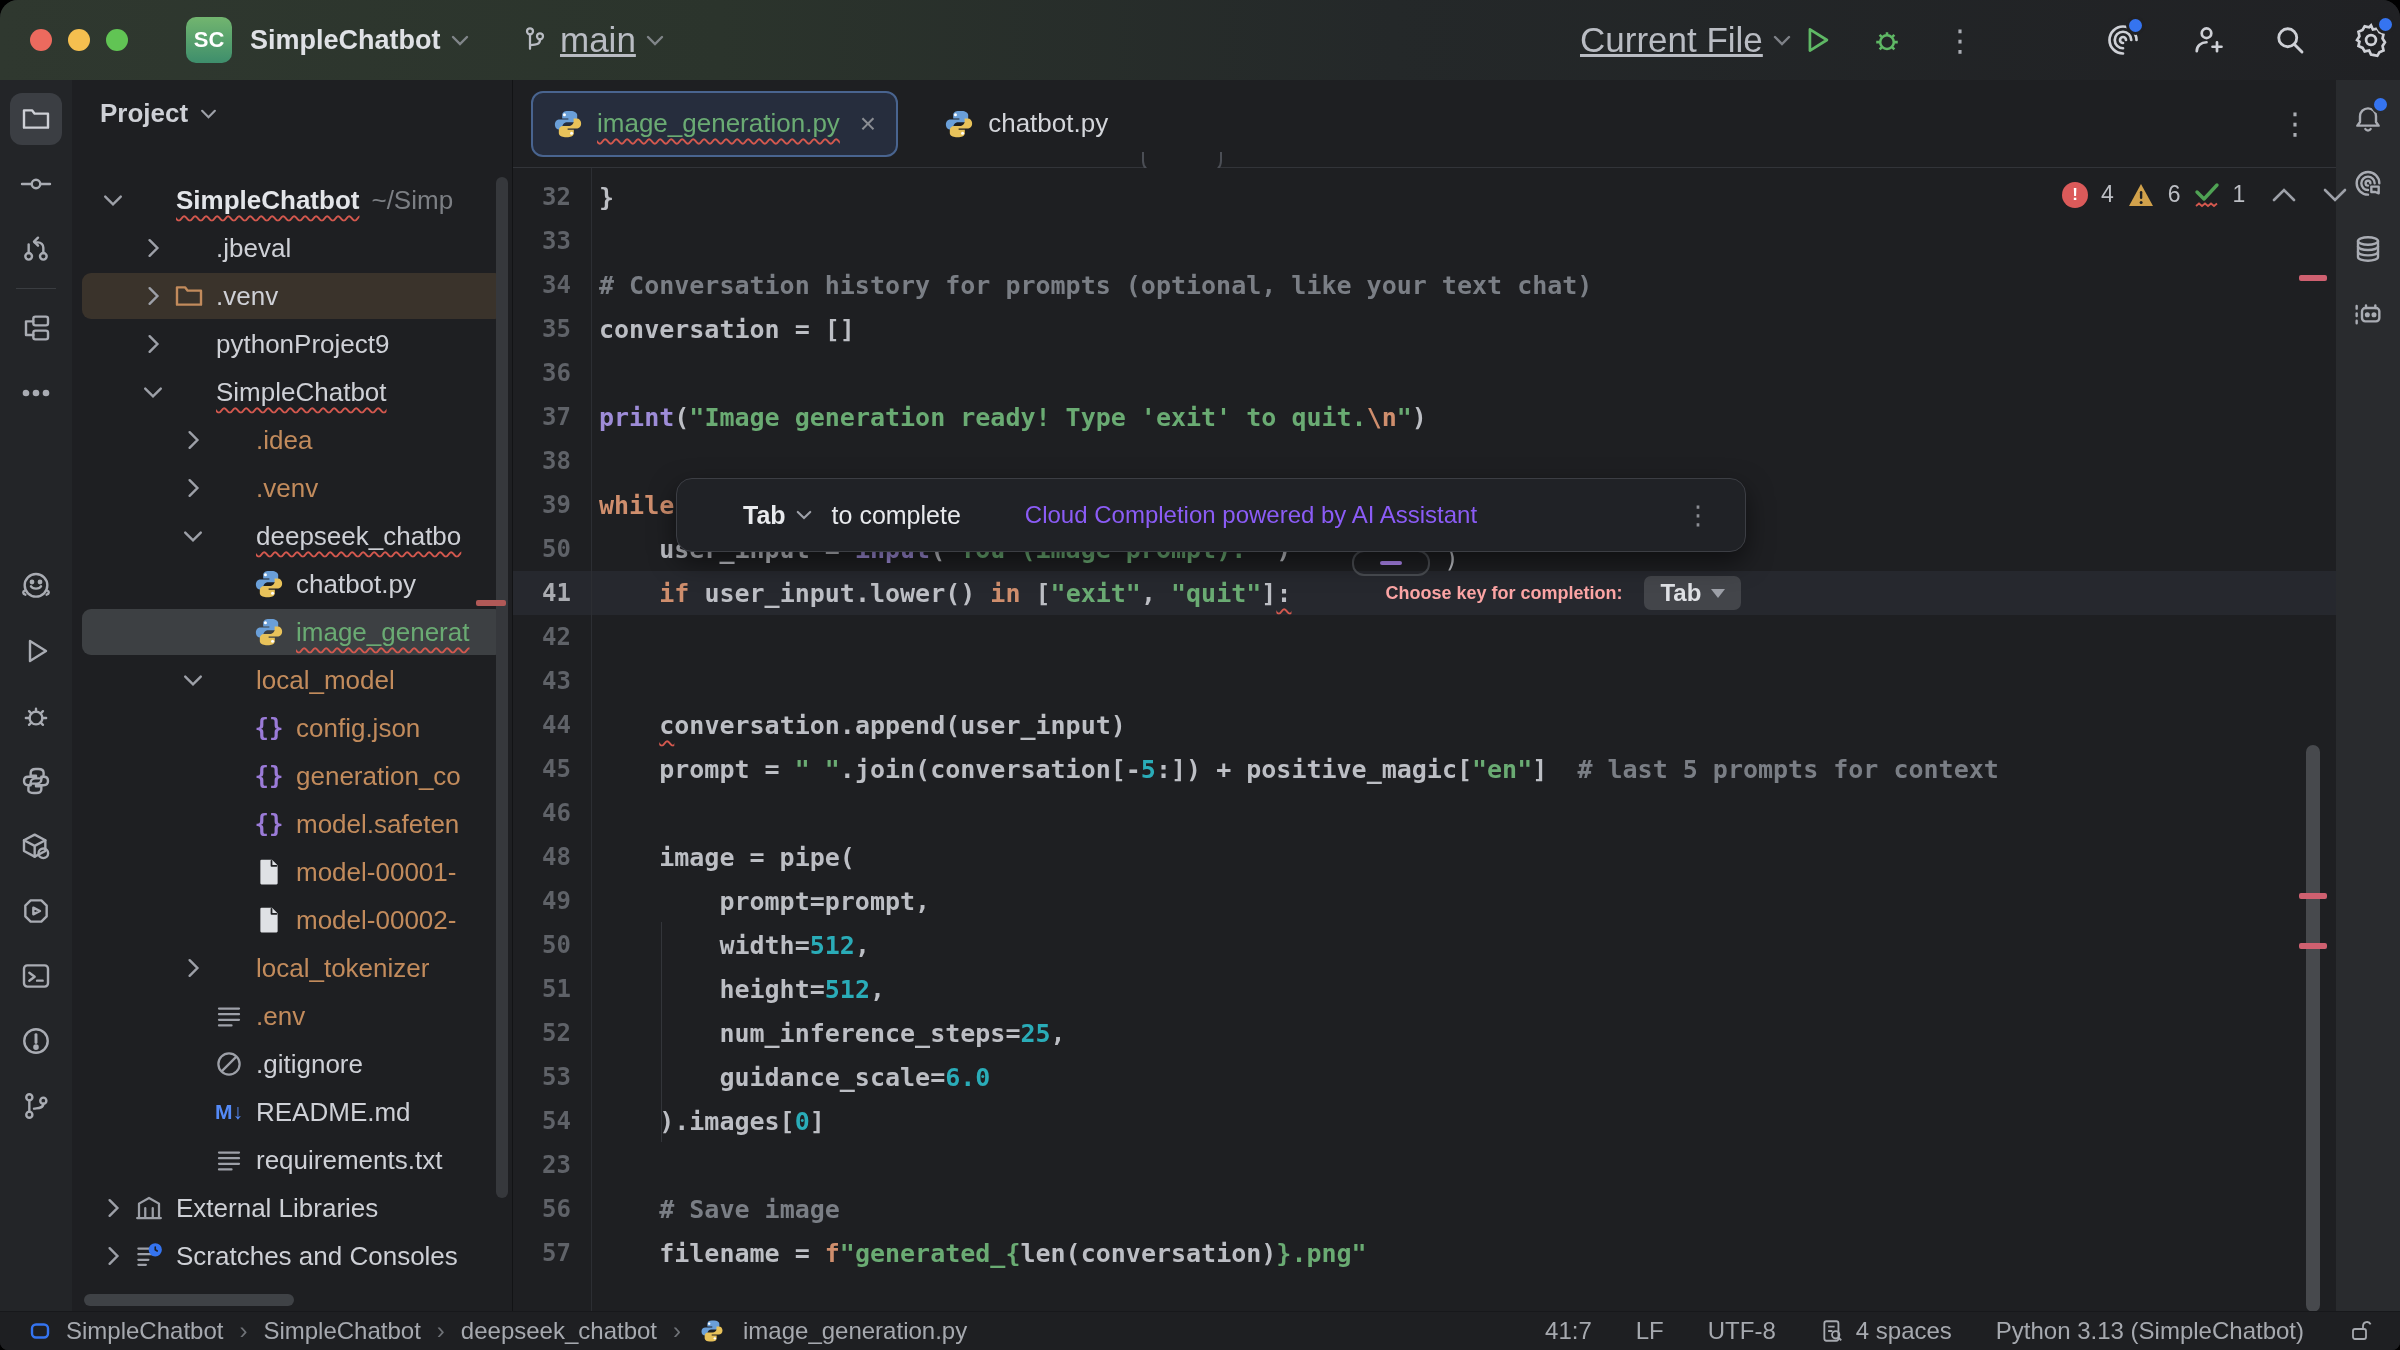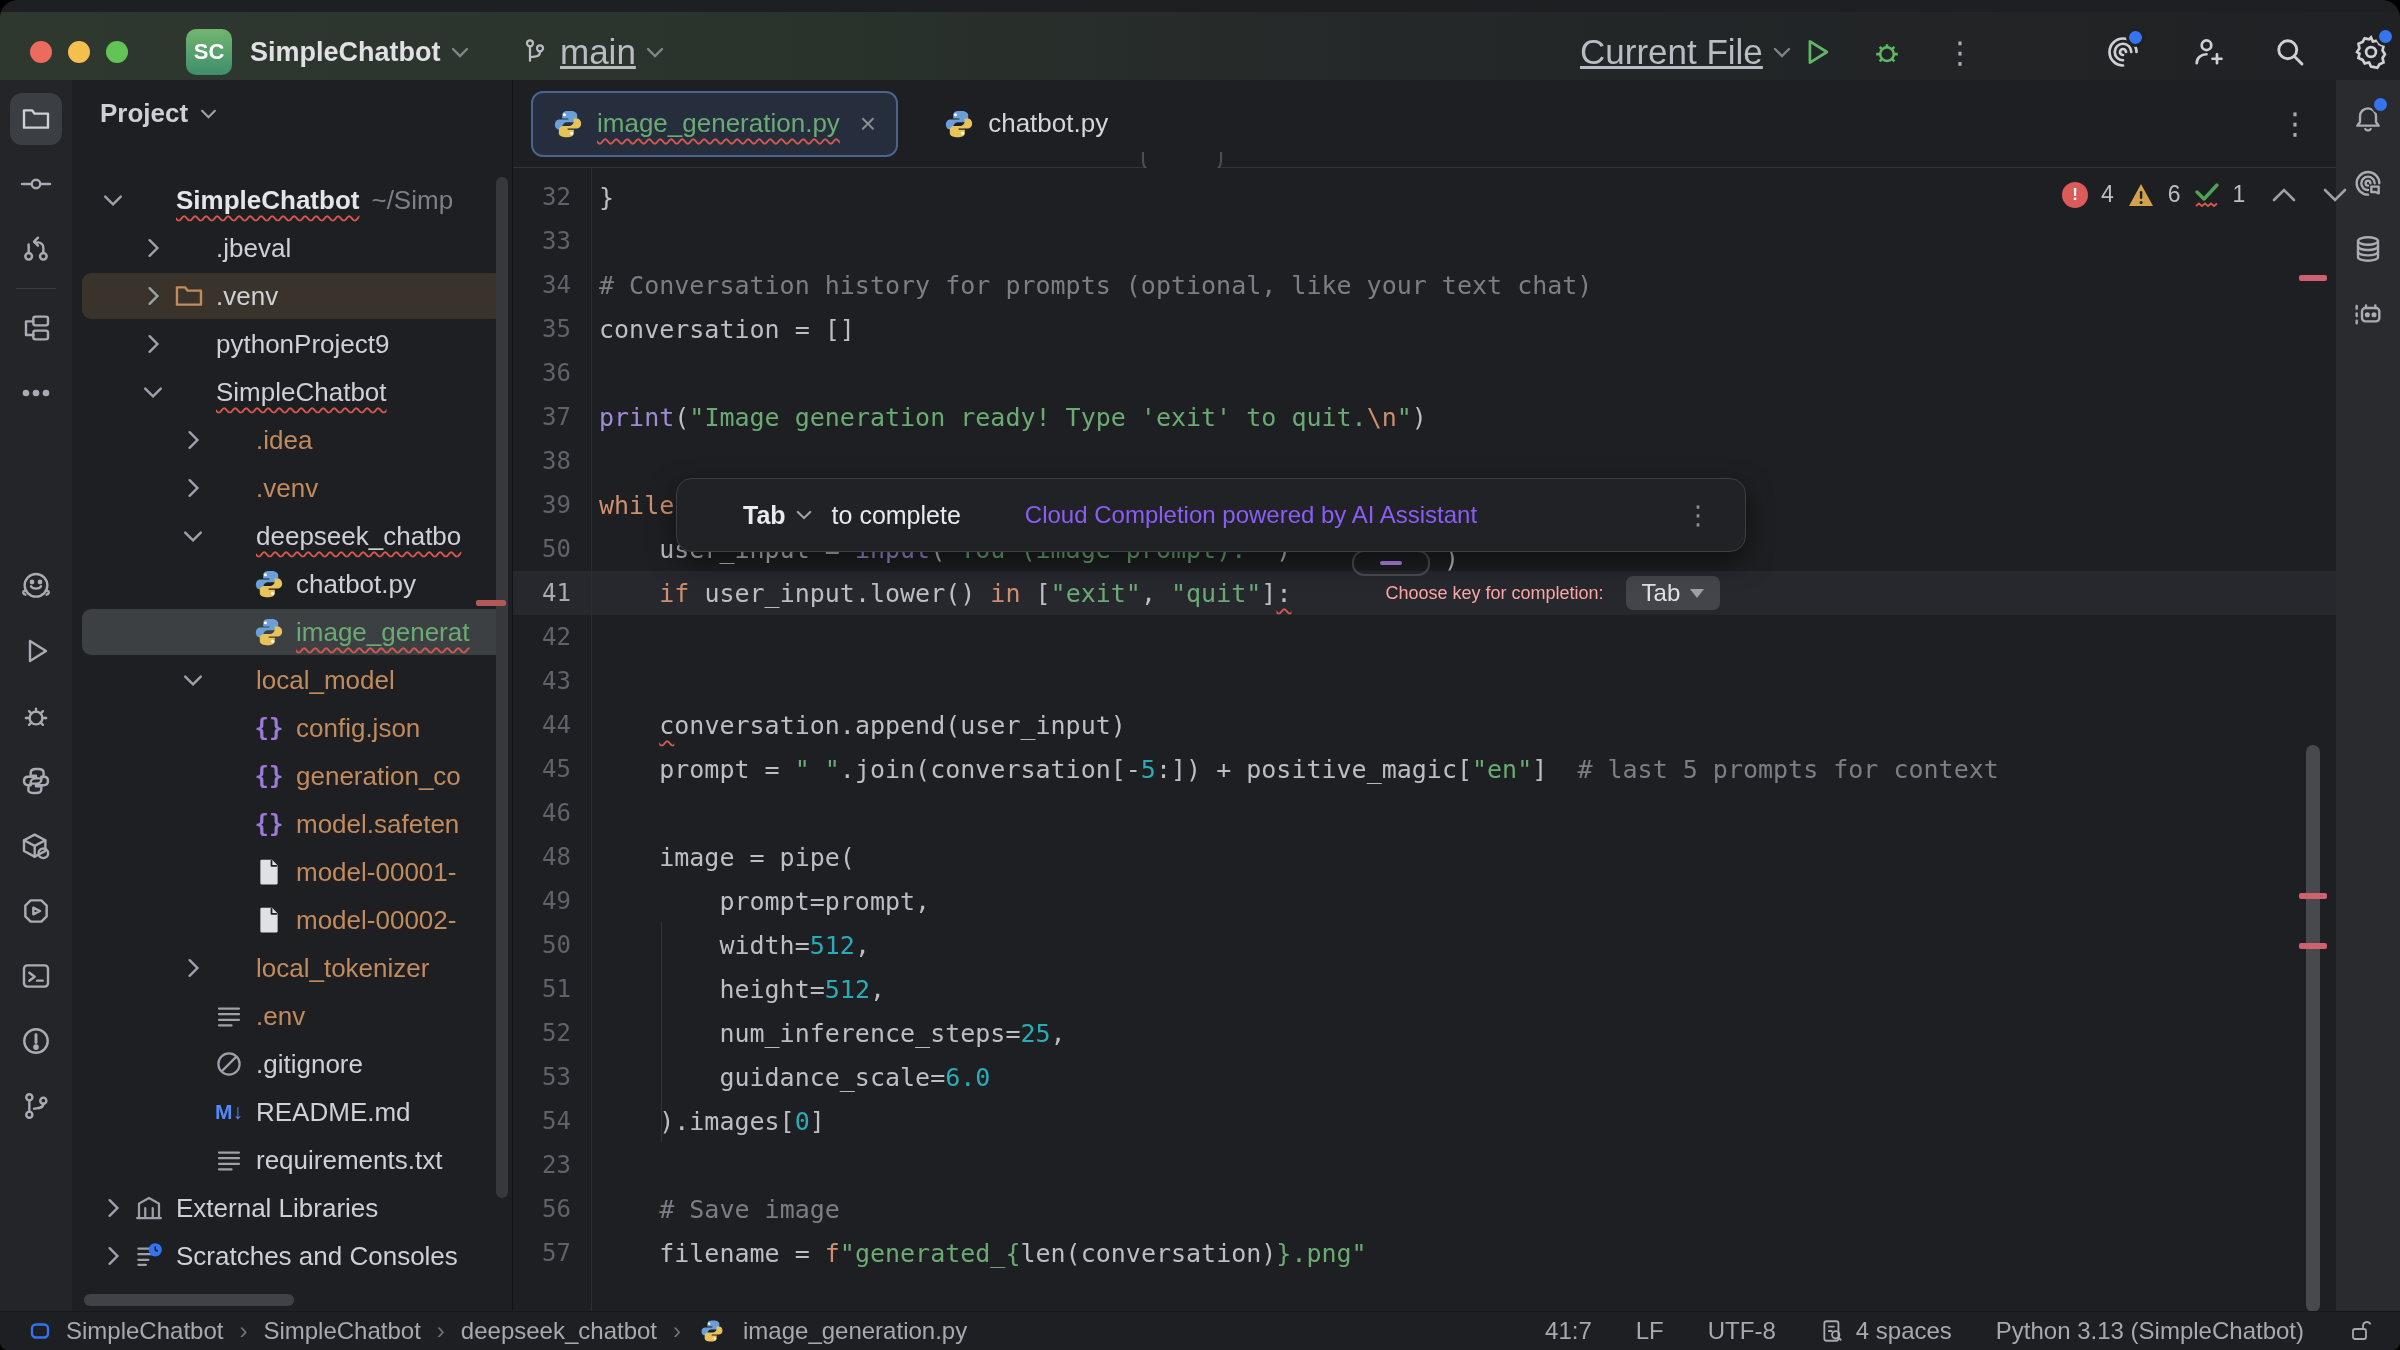--- a/index.html
+++ b/index.html
@@ -1,20 +1,20 @@
 <!DOCTYPE html>
 <html><head>
 <meta charset="utf-8">
 <style>
   html,body{margin:0;padding:0;background:#000;}
   body{font-family:"Liberation Sans",sans-serif;}
   #app{position:relative;width:2400px;height:1350px;background:#1e1f22;border-radius:18px 18px 8px 8px;overflow:hidden;}
   svg{display:block;}
   
-  #titlebar{position:absolute;left:0;top:12px;width:2400px;height:80px;
+  #titlebar{position:absolute;left:0;top:0;width:2400px;height:80px;
     background:linear-gradient(90deg,#2f382f 0%,#2b342c 30%,#242829 58%,#202124 100%);}
   .tl-dot{position:absolute;top:29px;width:22px;height:22px;border-radius:50%;}
   #logo{position:absolute;left:186px;top:17px;width:46px;height:46px;border-radius:10px;
     background:linear-gradient(180deg,#72b56f,#3e8e6c);color:#fff;font-weight:700;font-size:22px;
     display:flex;align-items:center;justify-content:center;}
   .tb-text{position:absolute;top:0;height:80px;display:flex;align-items:center;gap:10px;color:#dfe1e5;font-size:27px;}
   .chev{opacity:.75}
   .tb-muted{color:#b9bcc3;font-size:35px;text-decoration:underline;}
   .tb-ico{position:absolute;top:0;height:80px;display:flex;align-items:center;}
   .dotbadge{position:absolute;width:13px;height:13px;border-radius:50%;background:#3574f0;border:3px solid #202124;}
@@ -45,21 +45,21 @@
   #tree-hscroll{position:absolute;left:12px;bottom:6px;width:210px;height:12px;background:#3f4246;border-radius:6px;}
   
   #tabbar{position:absolute;left:513px;top:80px;right:64px;height:87px;background:#1e1f22;border-bottom:1px solid #323439;display:flex;align-items:center;padding-left:18px;gap:26px;}
   .tab{display:flex;align-items:center;gap:14px;height:62px;padding:0 20px;border-radius:12px;font-size:26px;color:#d3d5da;}
   .tab.active{background:#262d3d;border:2px solid #49648f;color:#6aab73;}
   .tab .closex{color:#8a8d93;font-size:28px;margin-left:6px;}
   #tab-kebab{position:absolute;right:26px;color:#a9acb3;font-size:30px;letter-spacing:0;}
   #handle-pill{position:absolute;left:1142px;top:152px;width:76px;height:19px;border:2px solid #4b4e55;border-top:none;border-radius:0 0 12px 12px;background:#1e1f22;}
   #editor{position:absolute;left:513px;top:168px;right:64px;bottom:38px;background:#1e1f22;overflow:hidden;}
   #gutterline{position:absolute;left:591px;top:168px;bottom:38px;width:1px;background:#2c2e33;}
-  .crow{position:relative;height:44px;display:flex;align-items:center;}
+  .crow{position:relative;height:44px;display:flex;align-items:center;font-weight:bold;}
   .crow.hl{background:#26282e;}
   .lnum{width:58px;text-align:right;flex:none;font-family:"DejaVu Sans Mono",monospace;font-size:24px;color:#5f6268;padding-right:21px;}
   .crow.hl .lnum{color:#a9abb0;}
   .ctext{font-family:"DejaVu Sans Mono",monospace;font-size:25px;white-space:pre;margin-left:7px;}
   .p{color:#bcbec4}.c{color:#7a7e85}.k{color:#cf8e6d}.s{color:#6aab73}.fn{color:#9e8cd8}.n{color:#2aacb8}
   .sq{text-decoration:underline wavy #d4584e 1.5px;text-underline-offset:6px;text-decoration-skip-ink:none;}
   #indent-guide{position:absolute;left:661px;top:922px;width:1px;height:220px;background:#33353a;}
   
   #popup{position:absolute;left:676px;top:478px;width:1070px;height:74px;background:#202226;border:1px solid #3c3e44;
     border-radius:16px;box-shadow:0 10px 26px rgba(0,0,0,.5);display:flex;align-items:center;padding:0 34px 0 66px;box-sizing:border-box;z-index:6;}

